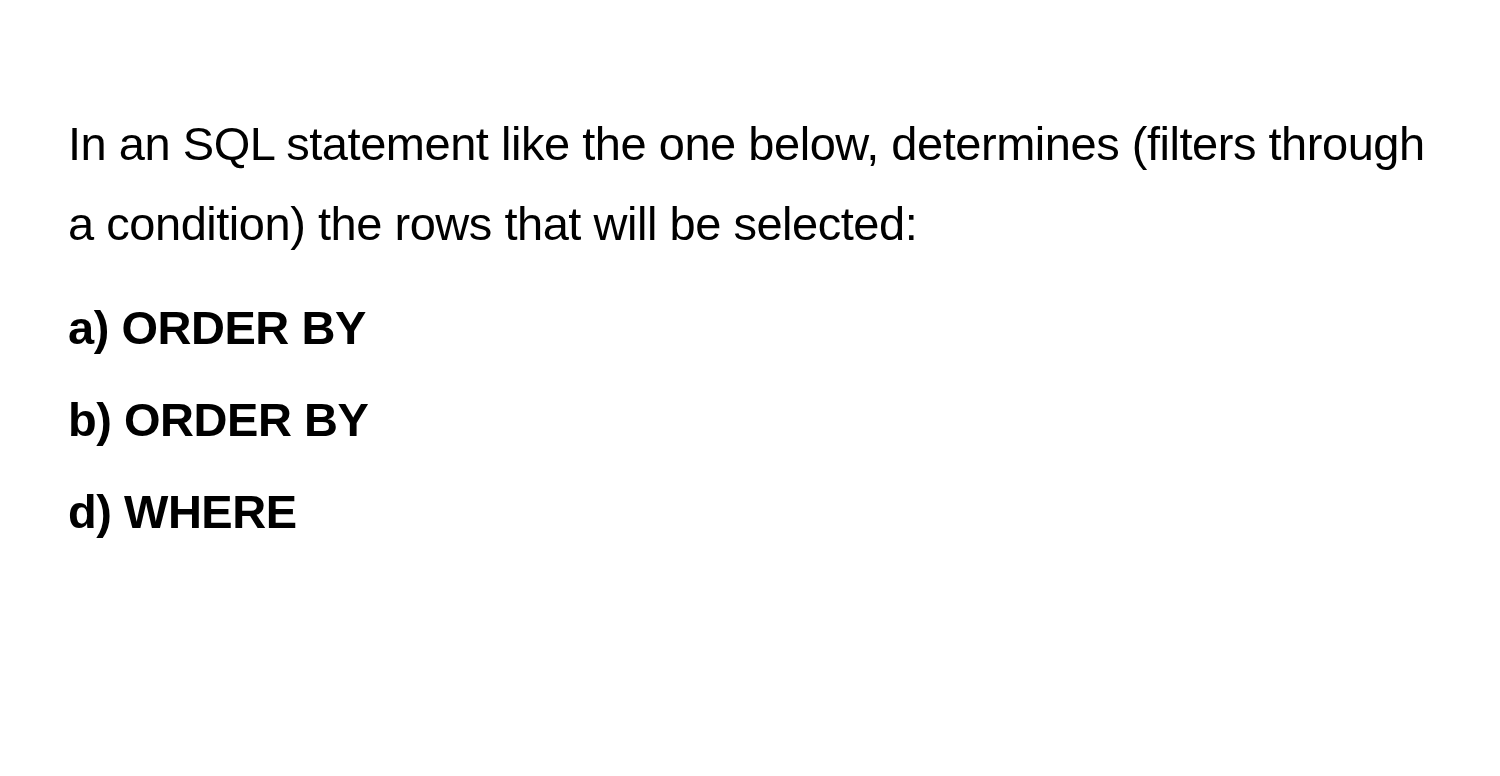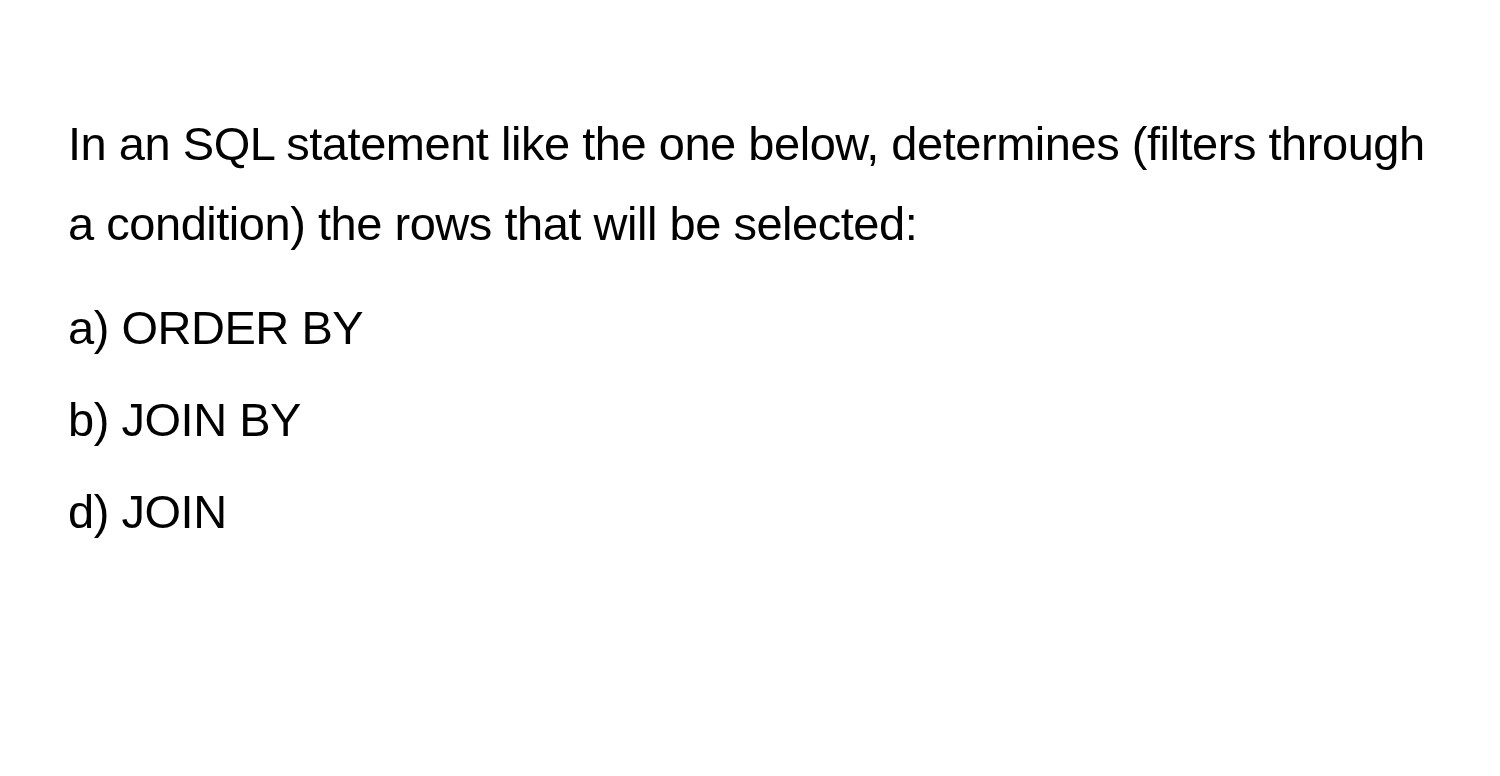--- a/index.html
+++ b/index.html
@@ -23,25 +23,25 @@
     .question {
       font-size: 47px;
       line-height: 1.7;
       font-weight: 400;
       letter-spacing: -0.01em;
       margin-bottom: 10px;
     }
     .option {
       font-size: 47px;
       line-height: 1.62;
-      font-weight: 400;
+      font-weight: 700;
       letter-spacing: -0.01em;
     }
   </style>
 </head>
 <body>
 
 <div class="container">
   <p class="question">In an SQL statement like the one below, determines (filters through a condition) the rows that will be selected:</p>
   <p class="option">a) ORDER BY</p>
-  <p class="option">b) JOIN BY</p>
-  <p class="option">d) JOIN</p>
+  <p class="option">b) ORDER BY</p>
+  <p class="option">d) WHERE</p>
 </div>
 
 </body></html>

